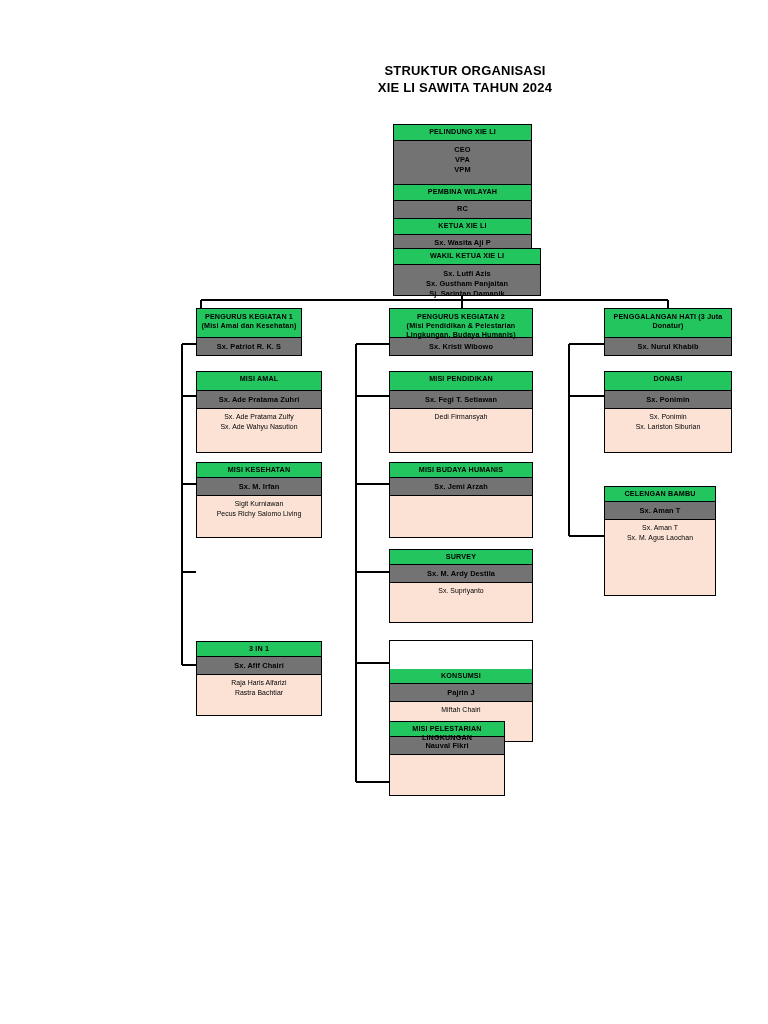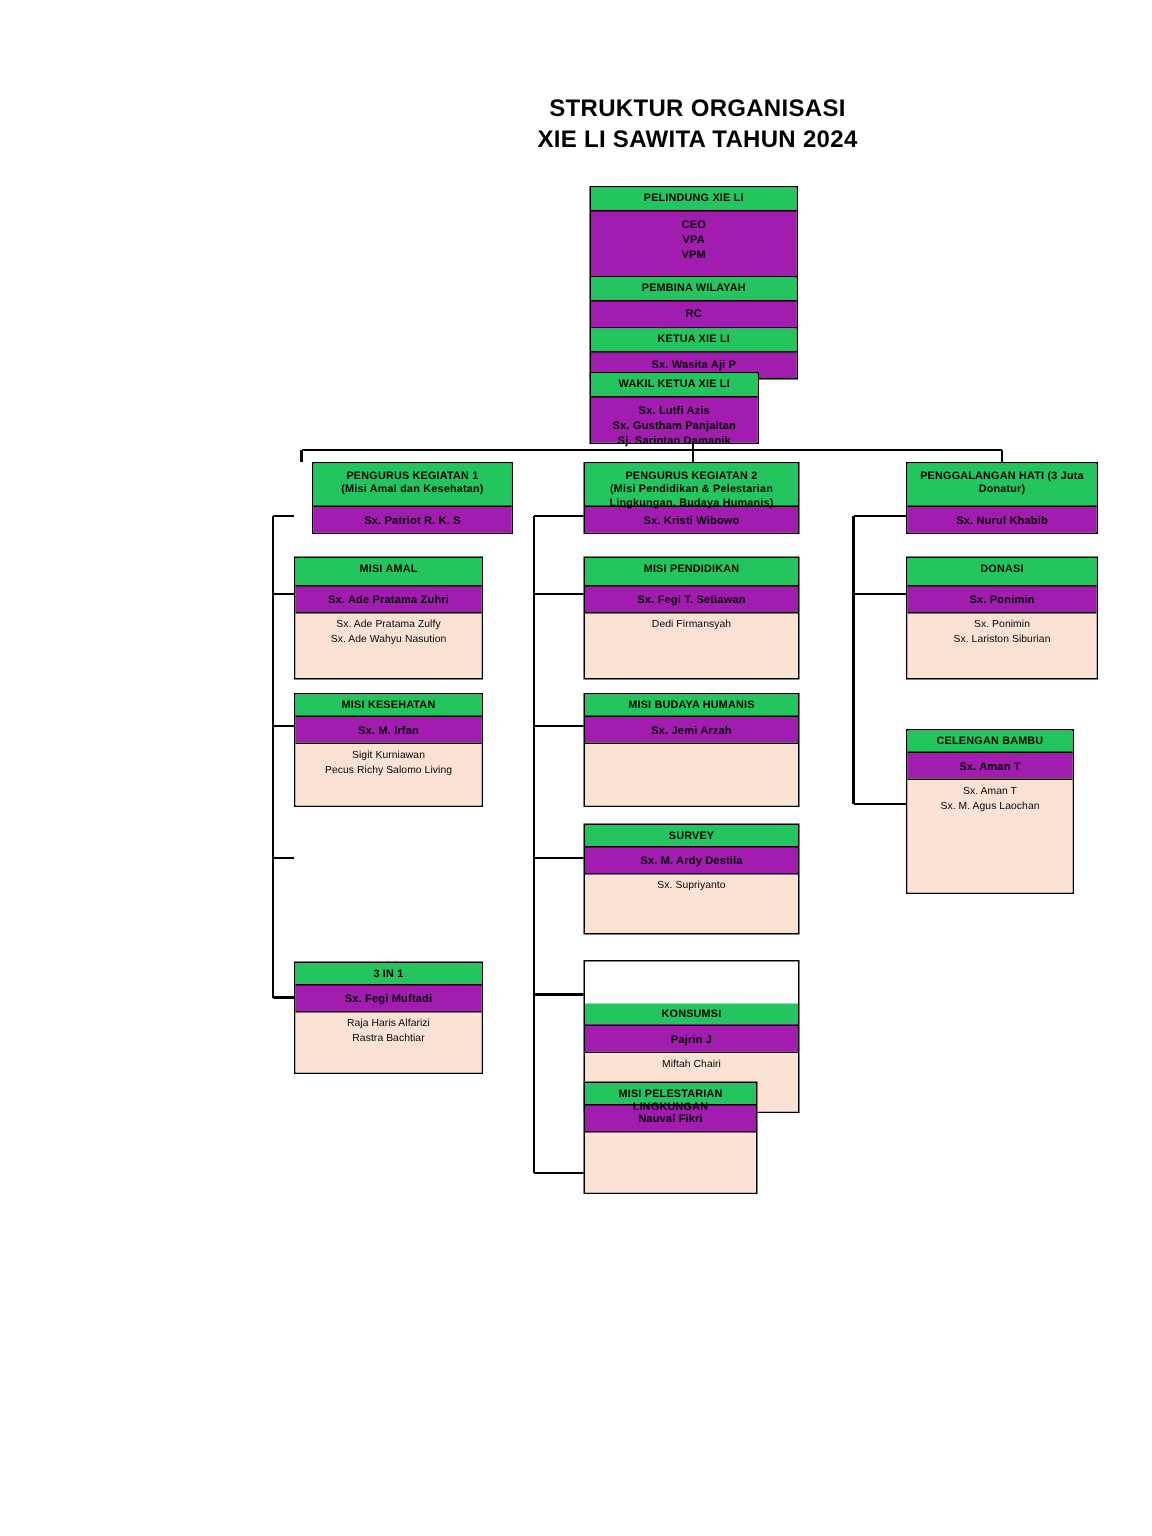--- a/index.html
+++ b/index.html
@@ -31,21 +31,21 @@
     height: 1024px;
     pointer-events: none;
   }
 
   .title-block {
     position: absolute;
     left: 250px;
     top: 62px;
     width: 430px;
     text-align: center;
-    font-size: 16px;
+    font-size: 13px;
     font-weight: bold;
     line-height: 1.32;
     letter-spacing: 0.2px;
   }
   .title-line { display: block; white-space: nowrap; }
 
   
   .node {
     position: absolute;
     box-sizing: border-box;
@@ -61,21 +61,21 @@
     font-weight: bold;
     line-height: 1.22;
     padding: 3px 3px 3px 3px;
     letter-spacing: 0.15px;
   }
   .node .hdr.tall {
     padding: 4px 4px 5px 4px;
   }
   .node .lead {
     box-sizing: border-box;
-    background: #a21caf;
+    background: #737373;
     border-top: 1.5px solid #000000;
     text-align: center;
     font-size: 7.4px;
     font-weight: bold;
     line-height: 1.35;
     padding: 3.5px 2px;
     letter-spacing: 0.1px;
   }
   .node .lead.multi {
     padding: 4px 2px 5px 2px;
@@ -156,30 +156,30 @@
     </div>
   </div>
 
   <div class="node" style="left:393px; top:218px; width:139px;">
     <div class="hdr">KETUA XIE LI</div>
     <div class="lead">
       <span class="lrow">Sx. Wasita Aji P</span>
     </div>
   </div>
 
-  <div class="node" style="left:393px; top:248px; width:113px;">
+  <div class="node" style="left:393px; top:248px; width:148px;">
     <div class="hdr">WAKIL KETUA XIE LI</div>
     <div class="lead multi" style="height:31px;">
       <span class="lrow">Sx. Lutfi Azis</span>
       <span class="lrow">Sx. Gustham Panjaitan</span>
       <span class="lrow">Sj. Sarintan Damanik</span>
     </div>
   </div>
 
-  <div class="node" style="left:208px; top:308px; width:134px;">
+  <div class="node" style="left:196px; top:308px; width:106px;">
     <div class="hdr tall" style="height:28px;">
       <span class="lrow">PENGURUS KEGIATAN 1</span>
       <span class="lrow">(Misi Amal dan Kesehatan)</span>
     </div>
     <div class="lead">
       <span class="lrow">Sx. Patriot R. K. S</span>
     </div>
   </div>
 
   <div class="node" style="left:196px; top:371px; width:126px;">
@@ -201,21 +201,21 @@
     <div class="members" style="height:42px;">
       <span class="mrow">Sigit Kurniawan</span>
       <span class="mrow">Pecus Richy Salomo Living</span>
     </div>
   </div>
 
 
   <div class="node" style="left:196px; top:641px; width:126px;">
     <div class="hdr" style="height:14px;">3 IN 1</div>
     <div class="lead">
-      <span class="lrow">Sx. Fegi Muftadi</span>
+      <span class="lrow">Sx. Afif Chairi</span>
     </div>
     <div class="members" style="height:41px;">
       <span class="mrow">Raja Haris Alfarizi</span>
       <span class="mrow">Rastra Bachtiar</span>
     </div>
   </div>
 
   <div class="node" style="left:389px; top:308px; width:144px;">
     <div class="hdr tall" style="height:28px;">
       <span class="lrow">PENGURUS KEGIATAN 2</span>

